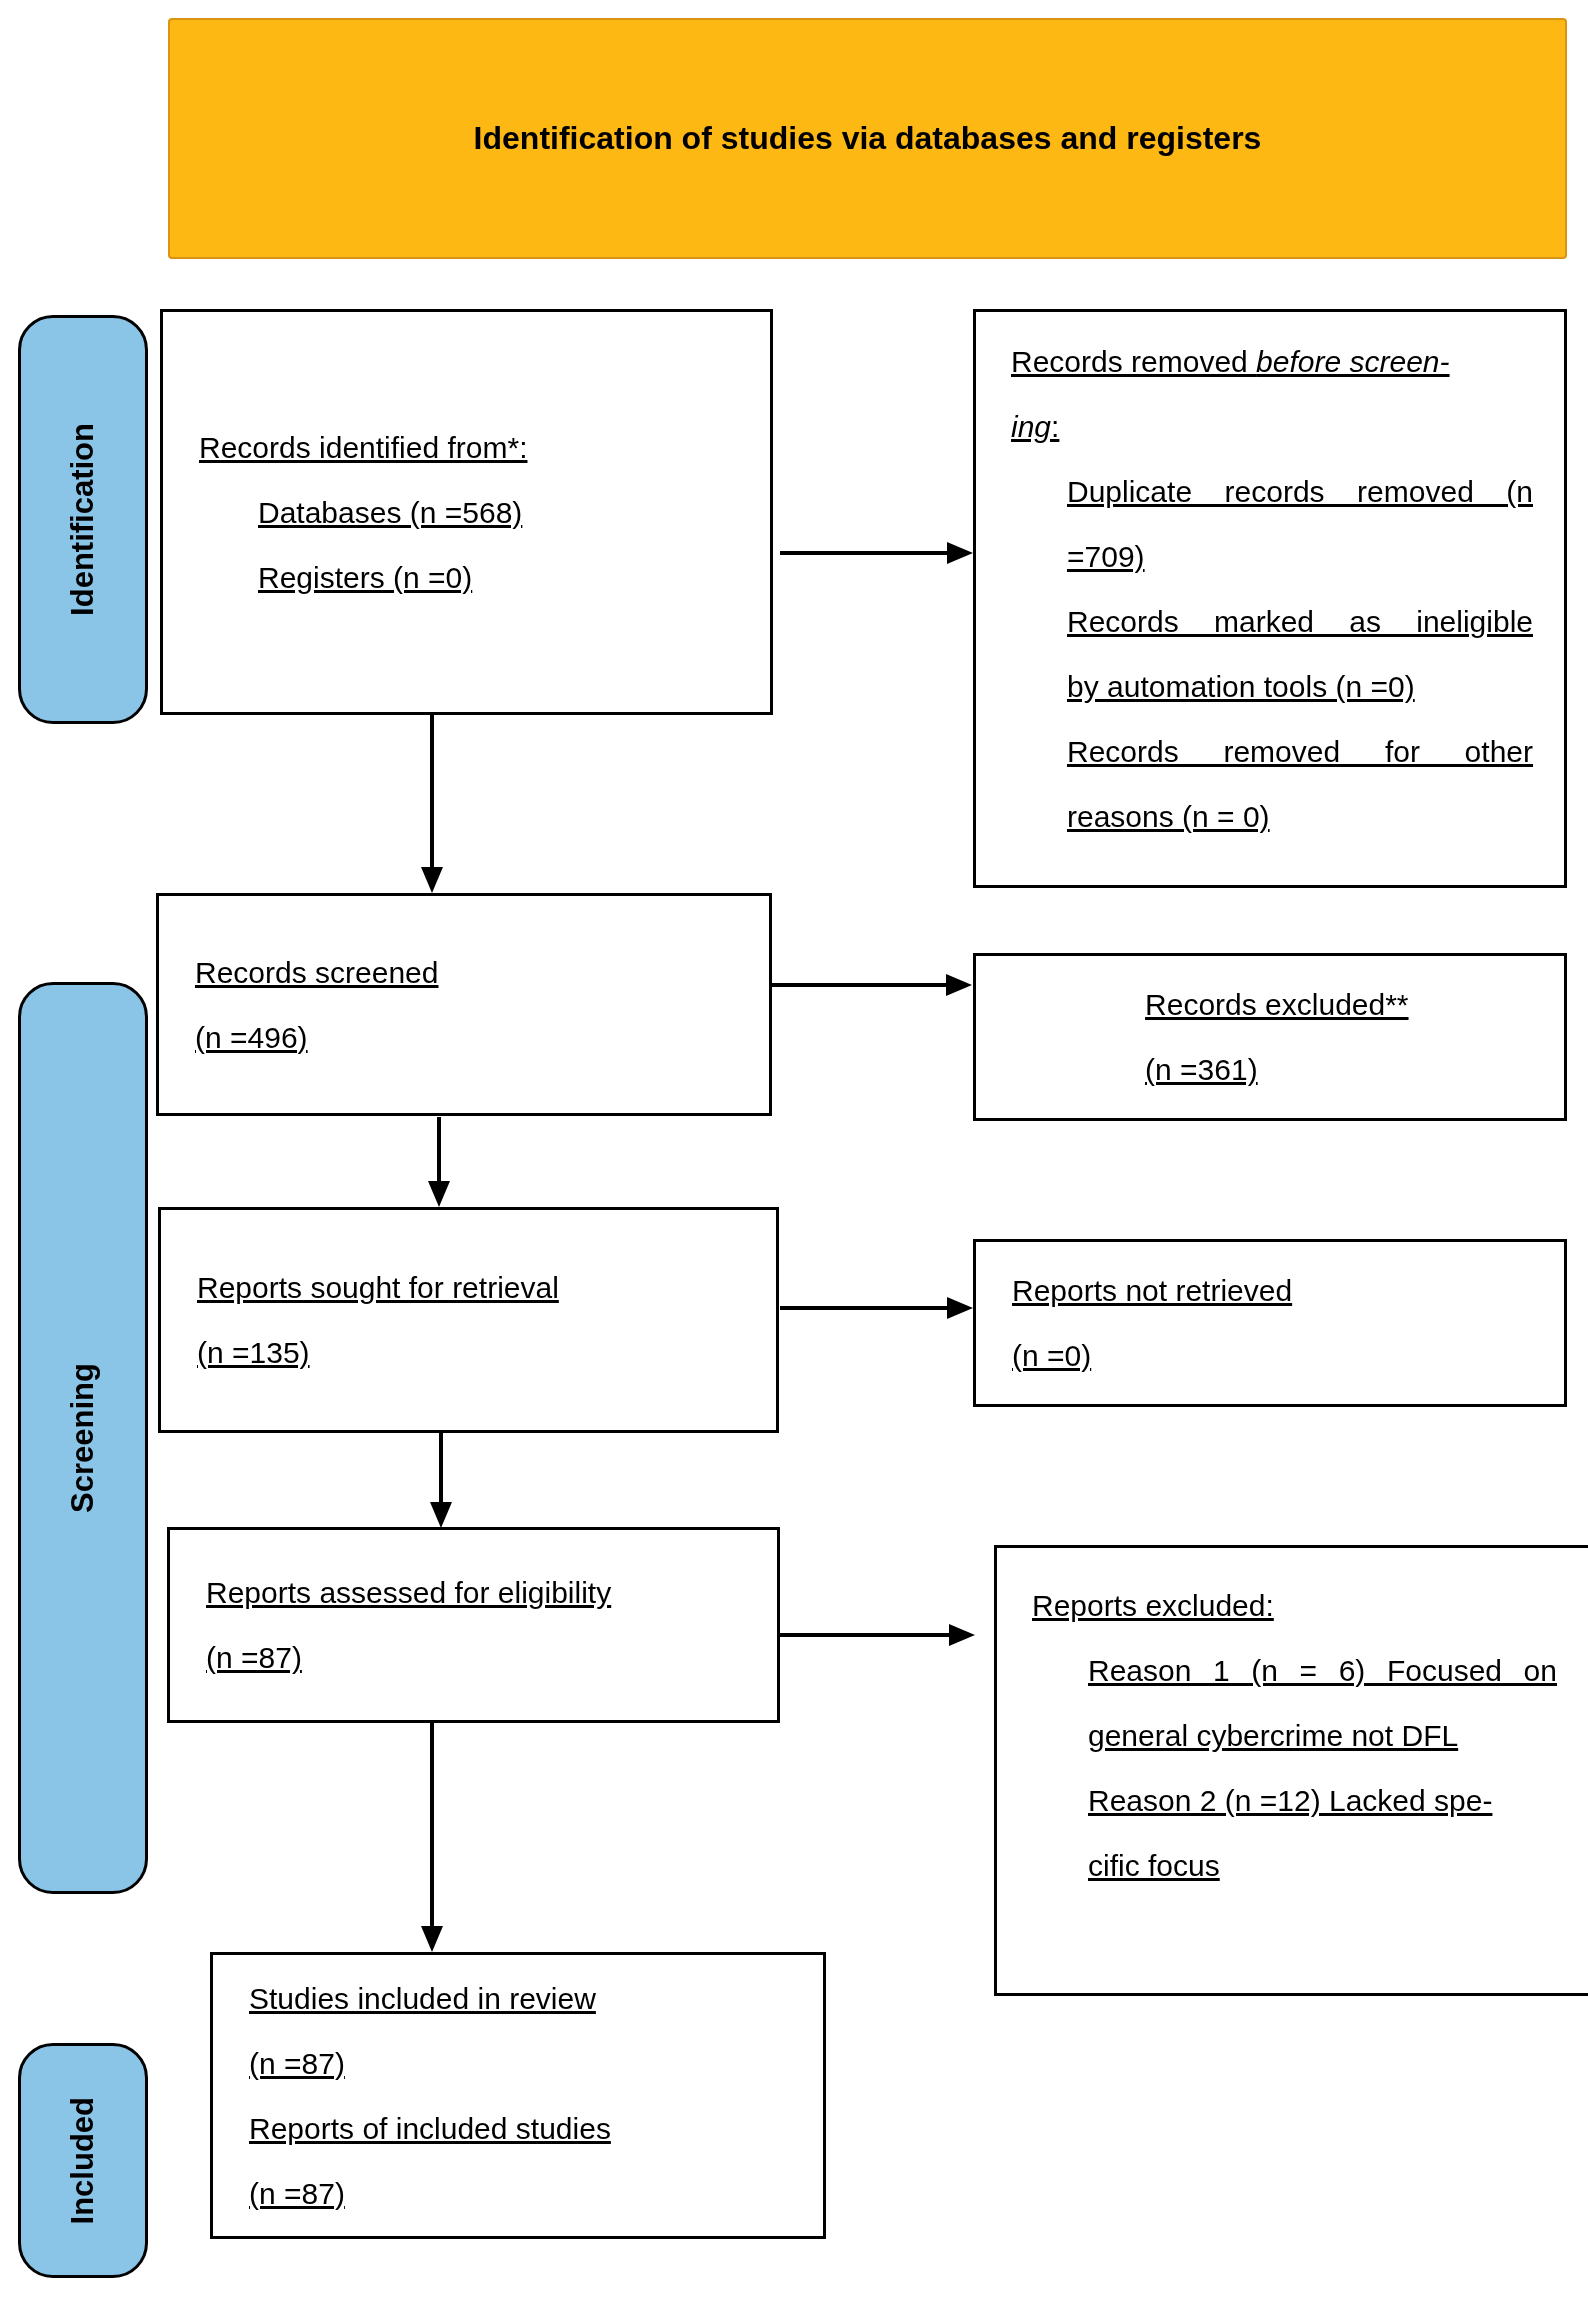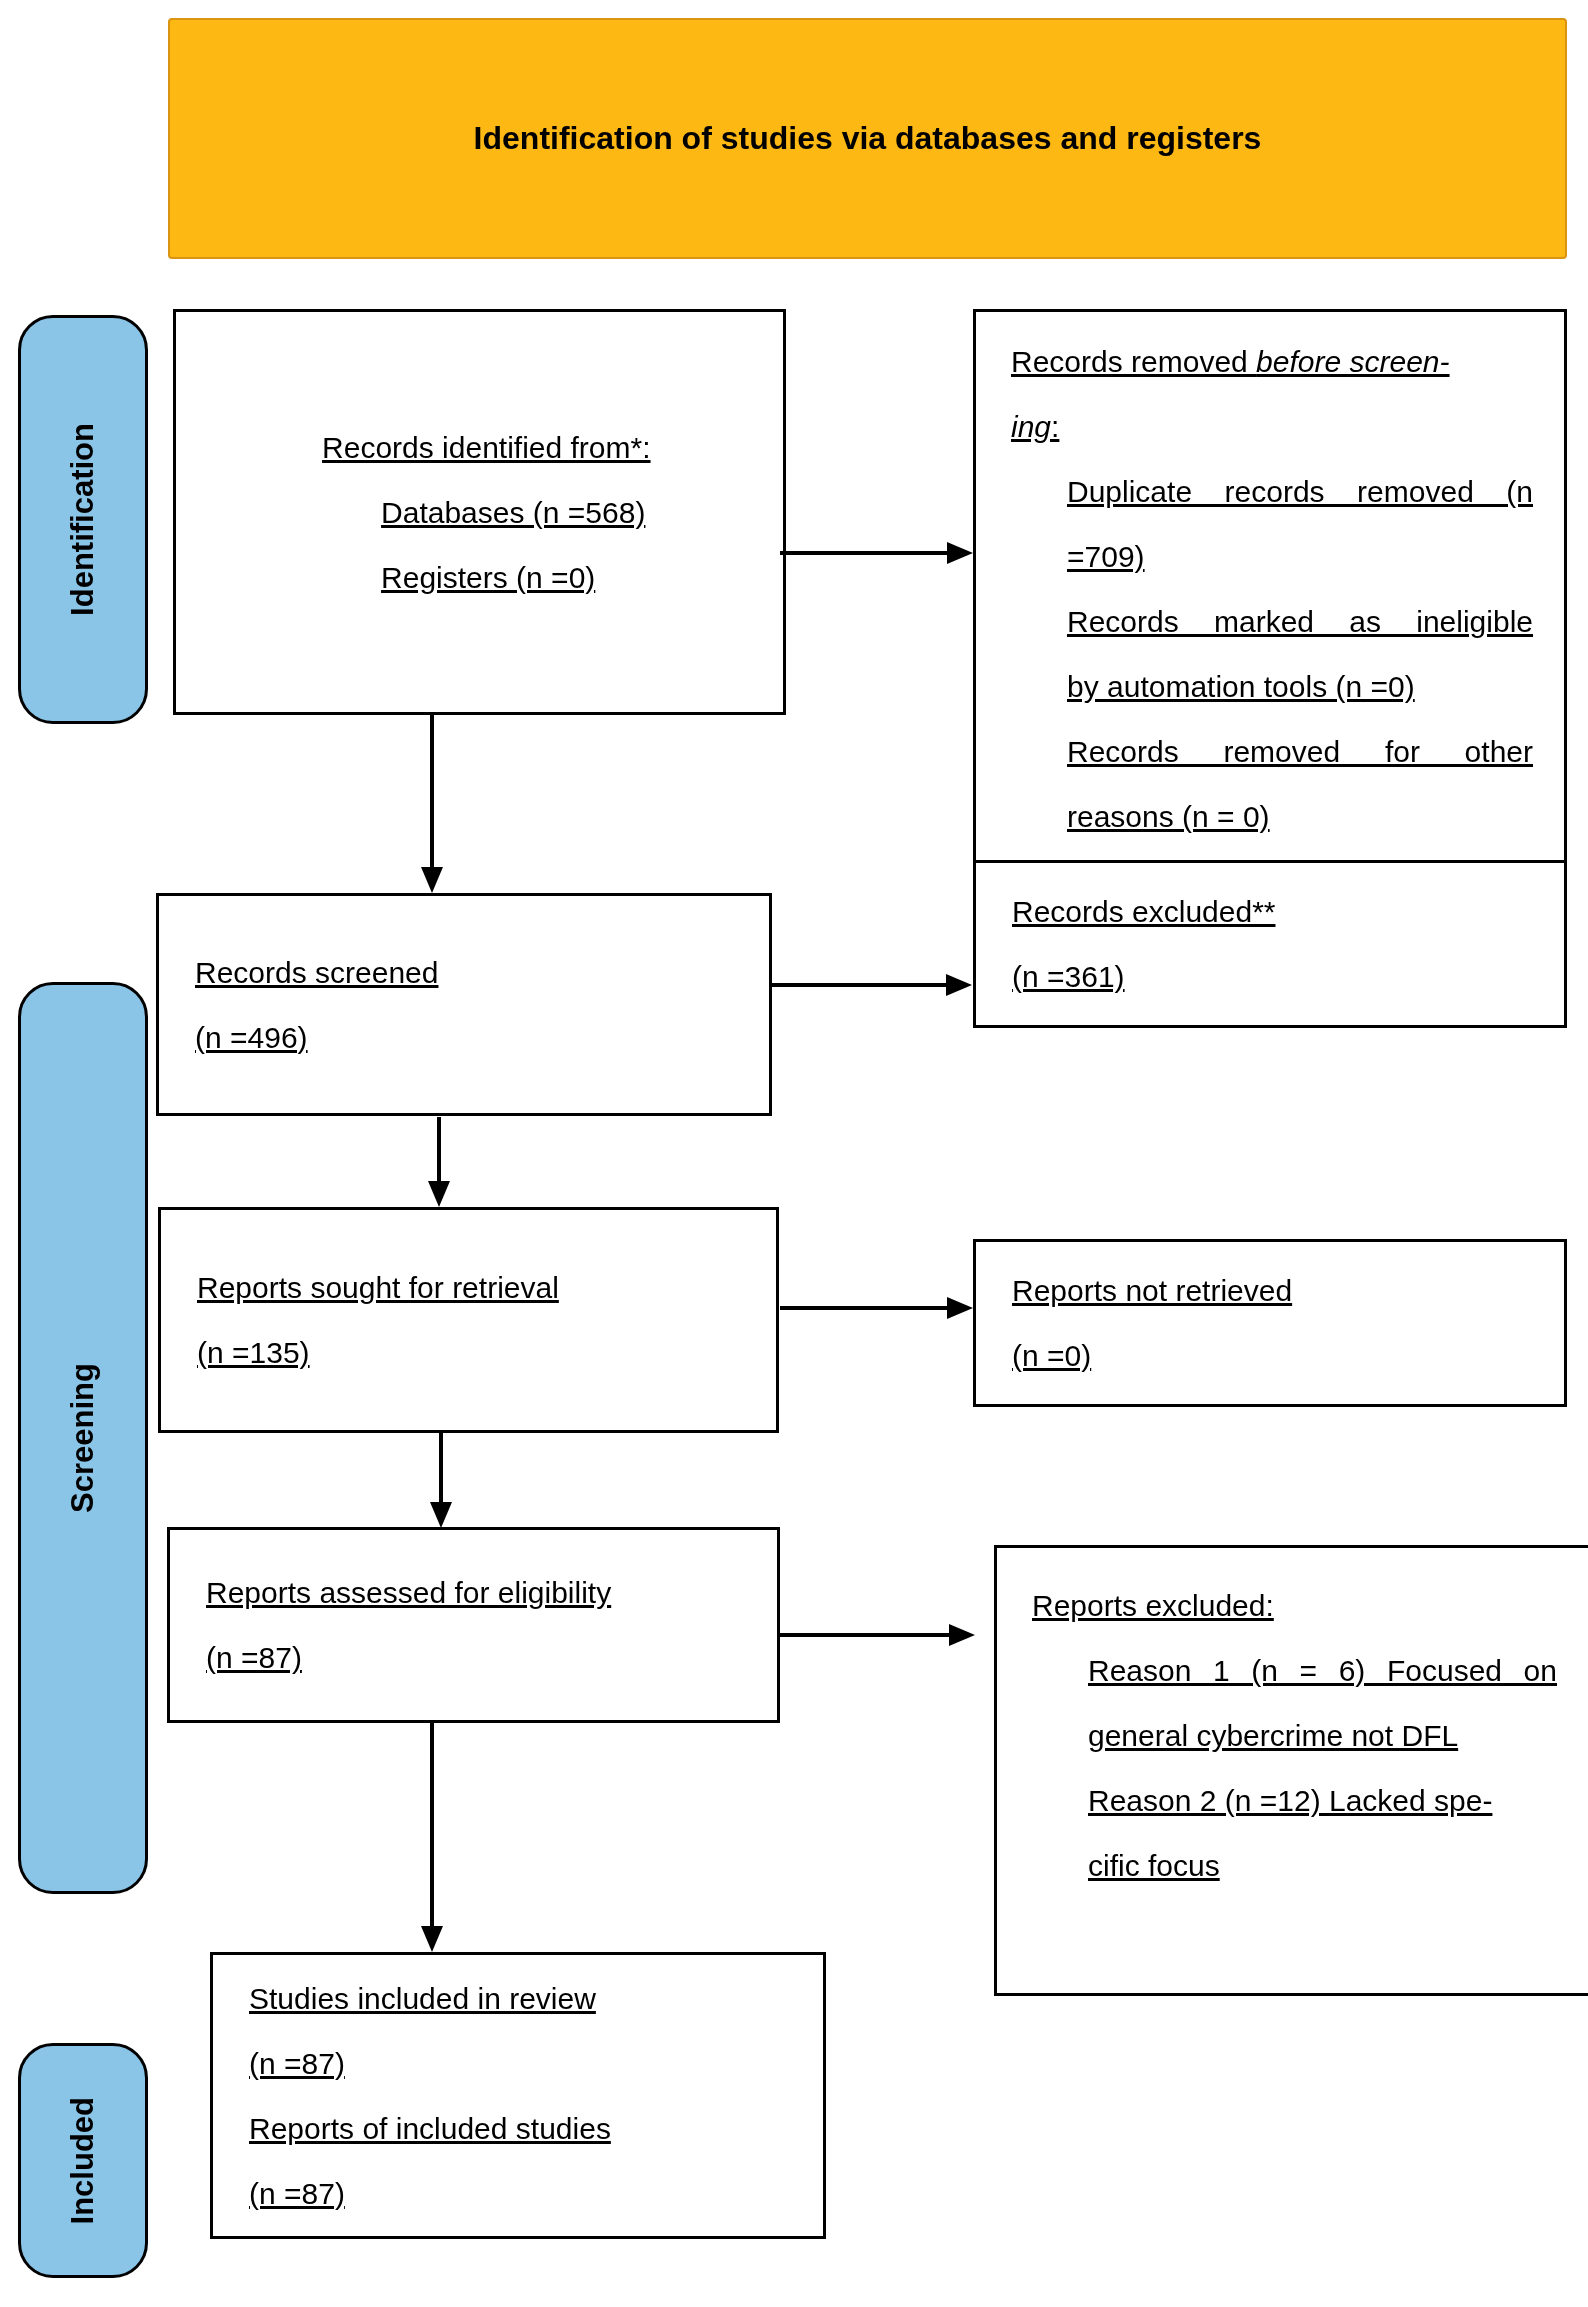--- a/index.html
+++ b/index.html
@@ -105,21 +105,21 @@
   <div class="stage" style="top:315px; height:409px;">
     <span class="stage-text">Identification</span>
   </div>
   <div class="stage" style="top:982px; height:912px;">
     <span class="stage-text">Screening</span>
   </div>
   <div class="stage" style="top:2043px; height:235px;">
     <span class="stage-text">Included</span>
   </div>
 
-  <div class="box" style="left:173px; top:309px; width:613px; height:406px;align-items:center;">
+  <div class="box" style="left:160px; top:309px; width:613px; height:406px;">
     <div class="content">
       <div class="line">Records identified from*:</div>
       <div class="line indent">Databases (n =568)</div>
       <div class="line indent">Registers (n =0)</div>
     </div>
   </div>
 
   <div class="box" style="left:156px; top:893px; width:616px; height:223px;">
     <div class="content">
       <div class="line">Records screened</div>
@@ -158,21 +158,21 @@
         <div class="line justify">Duplicate records removed (n</div>
         <div class="line">=709)</div>
         <div class="line justify">Records marked as ineligible</div>
         <div class="line">by automation tools (n =0)</div>
         <div class="line justify">Records removed for other</div>
         <div class="line">reasons (n = 0)</div>
       </div>
     </div>
   </div>
 
-  <div class="box" style="left:973px; top:860px; width:594px; height:168px;">
+  <div class="box" style="left:973px; top:953px; width:594px; height:168px;align-items:center;">
     <div class="content">
       <div class="line">Records excluded**</div>
       <div class="line">(n =361)</div>
     </div>
   </div>
 
   <div class="box" style="left:973px; top:1239px; width:594px; height:168px;">
     <div class="content">
       <div class="line">Reports not retrieved</div>
       <div class="line">(n =0)</div>

